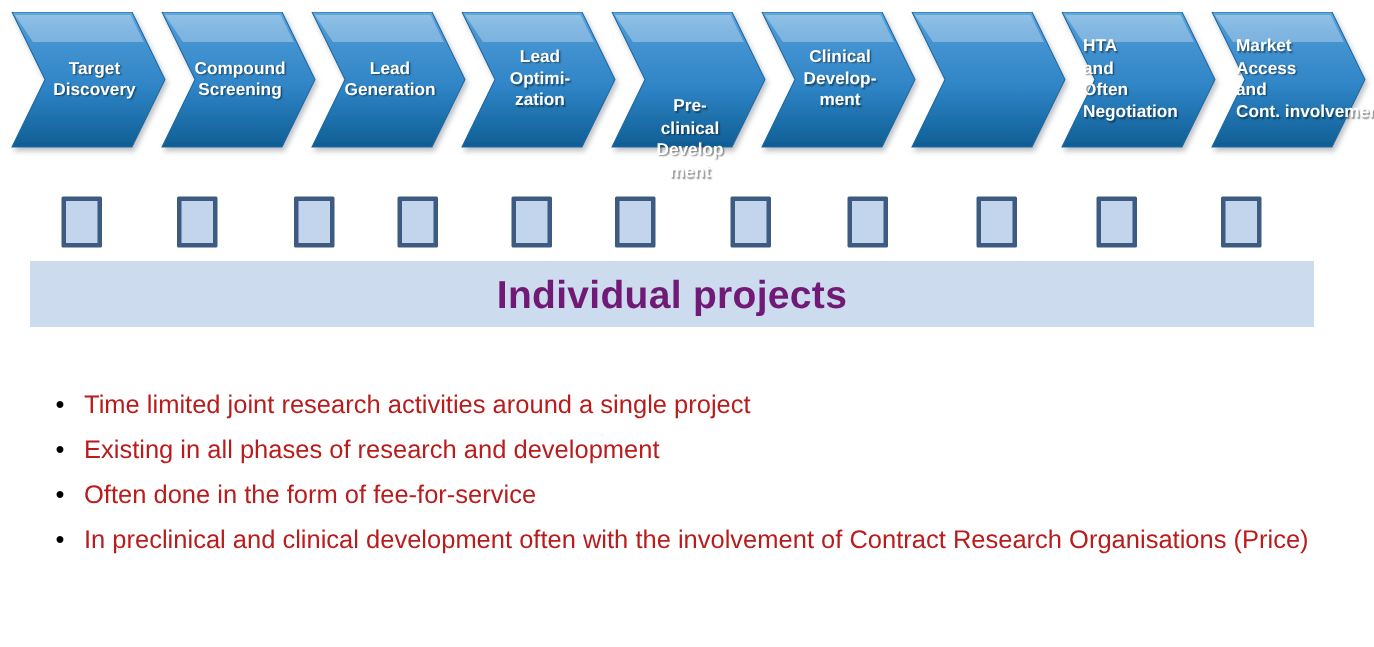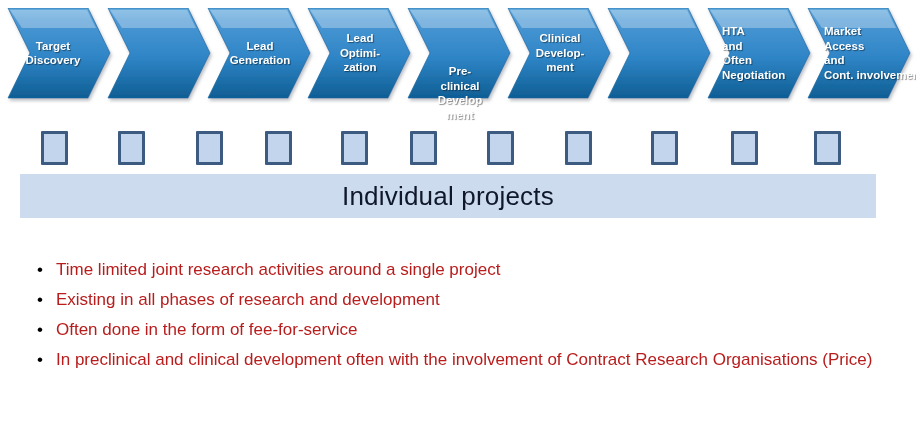--- a/index.html
+++ b/index.html
@@ -66,24 +66,24 @@
     left: 20px;
     top: 174px;
     width: 856px;
     height: 44px;
     background: #ccdbee;
     display: flex;
     align-items: center;
     justify-content: center;
   }
   #projects-band-label {
-    color: #0f172a;
+    color: #701a75;
     font-family: "Liberation Sans", sans-serif;
     font-size: 26px;
-    font-weight: normal;
+    font-weight: bold;
     letter-spacing: 0.2px;
   }
 
   
   #bullets {
     position: absolute;
     left: 24px;
     top: 256px;
     width: 870px;
   }
@@ -147,23 +147,27 @@
       <path d="M 210,2 L 287,2 L 296,20 L 222,20 Z" fill="#ffffff"></path>
       <path d="M 310,2 L 387,2 L 396,20 L 322,20 Z" fill="#ffffff"></path>
       <path d="M 410,2 L 487,2 L 496,20 L 422,20 Z" fill="#ffffff"></path>
       <path d="M 510,2 L 587,2 L 596,20 L 522,20 Z" fill="#ffffff"></path>
       <path d="M 610,2 L 687,2 L 696,20 L 622,20 Z" fill="#ffffff"></path>
       <path d="M 710,2 L 787,2 L 796,20 L 722,20 Z" fill="#ffffff"></path>
       <path d="M 810,2 L 887,2 L 896,20 L 822,20 Z" fill="#ffffff"></path>
     </g>
   </svg>
 
-  <div class="stage-label center" style="left:14px;  width:78px;text-align:right;">
+  <div class="stage-label center" style="left:24px;  width:78px;text-align:right;">
     <span class="ln">Target</span>
     <span class="ln">Discovery</span>
+  </div>
+  <div class="stage-label center" style="left:120px; width:80px;">
+    <span class="ln">Compound</span>
+    <span class="ln">Screening</span>
   </div>
   <div class="stage-label center" style="left:220px; width:80px;">
     <span class="ln">Lead</span>
     <span class="ln">Generation</span>
   </div>
   <div class="stage-label center" style="left:320px; width:80px;">
     <span class="ln">Lead</span>
     <span class="ln">Optimi-</span>
     <span class="ln">zation</span>
   </div>

